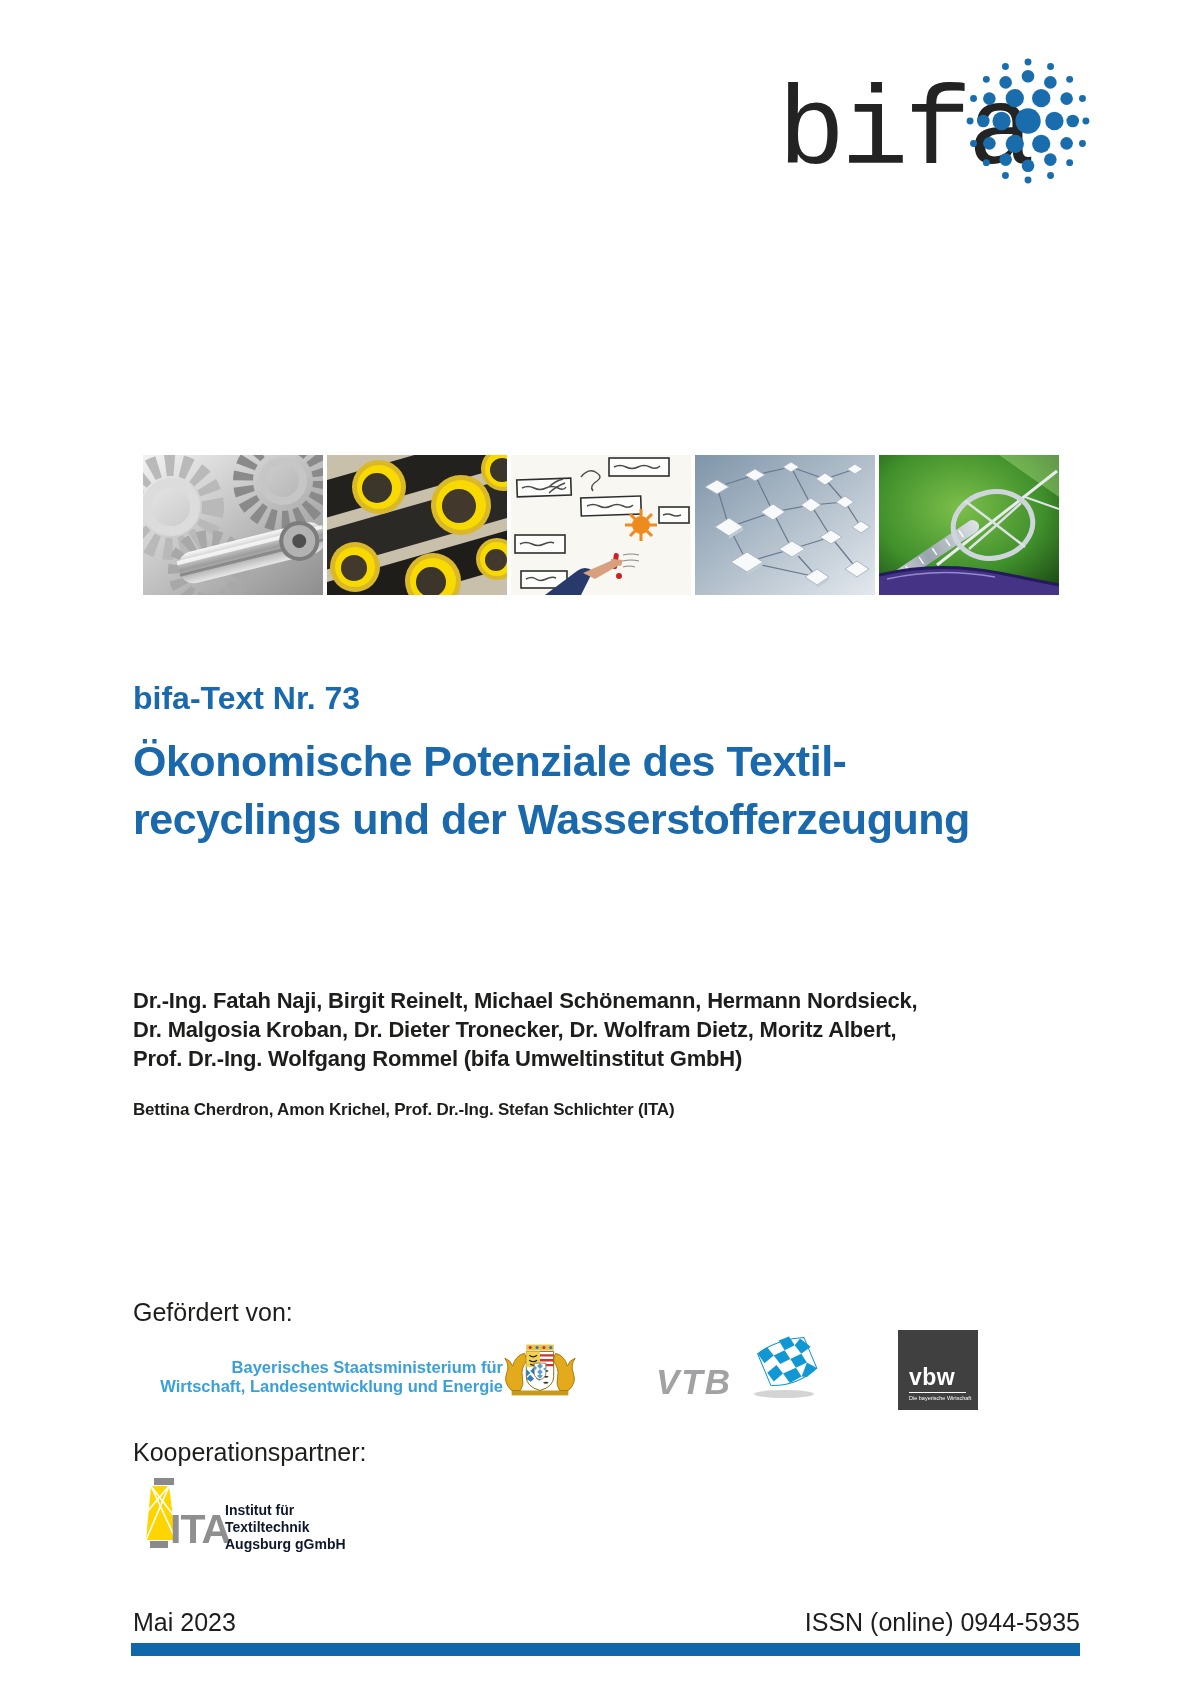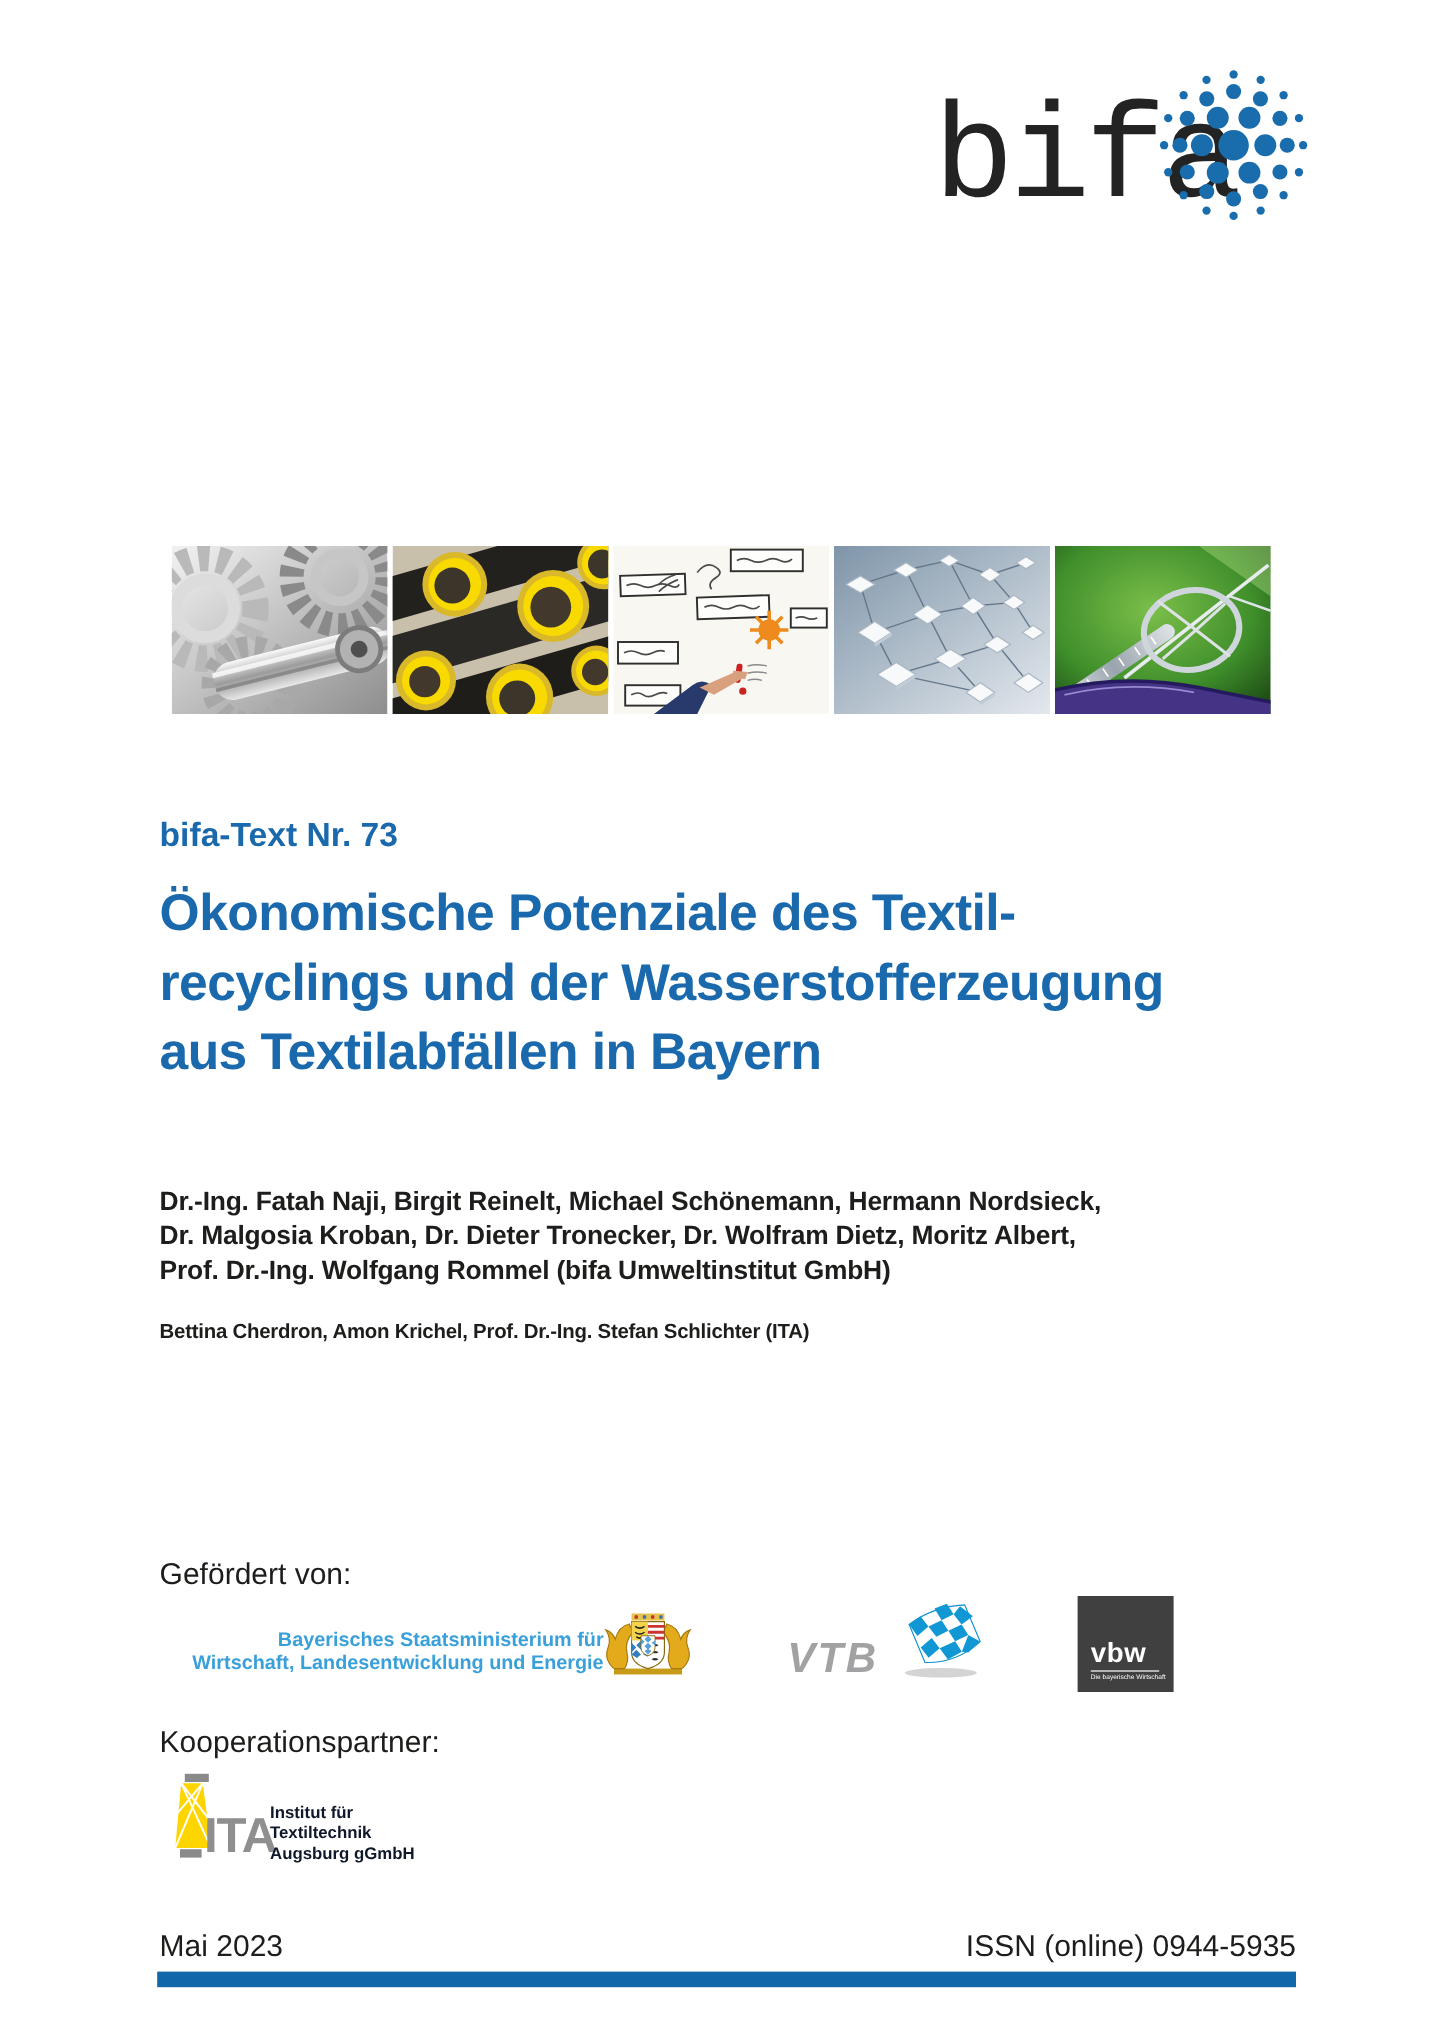--- a/index.html
+++ b/index.html
@@ -19,21 +19,21 @@
   }
   
   .photo-strip{
     position:absolute;left:143px;top:455px;width:916px;height:140px;
     display:flex;gap:4px;
   }
   .photo{flex:1;margin:0;overflow:hidden;}
   .photo svg{display:block;width:100%;height:100%;}
   
   .series{
-    position:absolute;left:133px;top:680px;font-size:28px;font-weight:700;
+    position:absolute;left:133px;top:680px;font-size:32px;font-weight:700;
     color:#1a69ac;
   }
   .title{
     position:absolute;left:133px;top:732px;margin:0;font-size:43px;font-weight:700;
     line-height:58px;color:#1a69ac;letter-spacing:-0.5px;white-space:nowrap;
   }
   .title span{display:block;}
   
   .authors{
     position:absolute;left:133px;top:986px;margin:0;font-size:22px;font-weight:700;
@@ -306,21 +306,20 @@
         <path d="M0,120 Q60,106 120,118 L180,130" fill="none" stroke="#241a5e" stroke-width="3"></path>
         <path d="M8,124 Q60,112 116,122" fill="none" stroke="#b9aef0" stroke-width="1.5" opacity="0.7"></path>
       </svg>
     </figure>
   </div>
 
   <div class="series">bifa-Text Nr. 73</div>
   <h1 class="title">
     <span>Ökonomische Potenziale des Textil-</span>
     <span>recyclings und der Wasserstofferzeugung</span>
-    <span>aus Textilabfällen in Bayern</span>
   </h1>
 
   <p class="authors">
     <span style="display:block">Dr.-Ing. Fatah Naji, Birgit Reinelt, Michael Schönemann, Hermann Nordsieck,</span>
     <span style="display:block">Dr. Malgosia Kroban, Dr. Dieter Tronecker, Dr. Wolfram Dietz, Moritz Albert,</span>
     <span style="display:block">Prof. Dr.-Ing. Wolfgang Rommel (bifa Umweltinstitut GmbH)</span>
   </p>
   <p class="authors-ita">Bettina Cherdron, Amon Krichel, Prof. Dr.-Ing. Stefan Schlichter (ITA)</p>
 
   <div class="funding-label">Gefördert von:</div>

